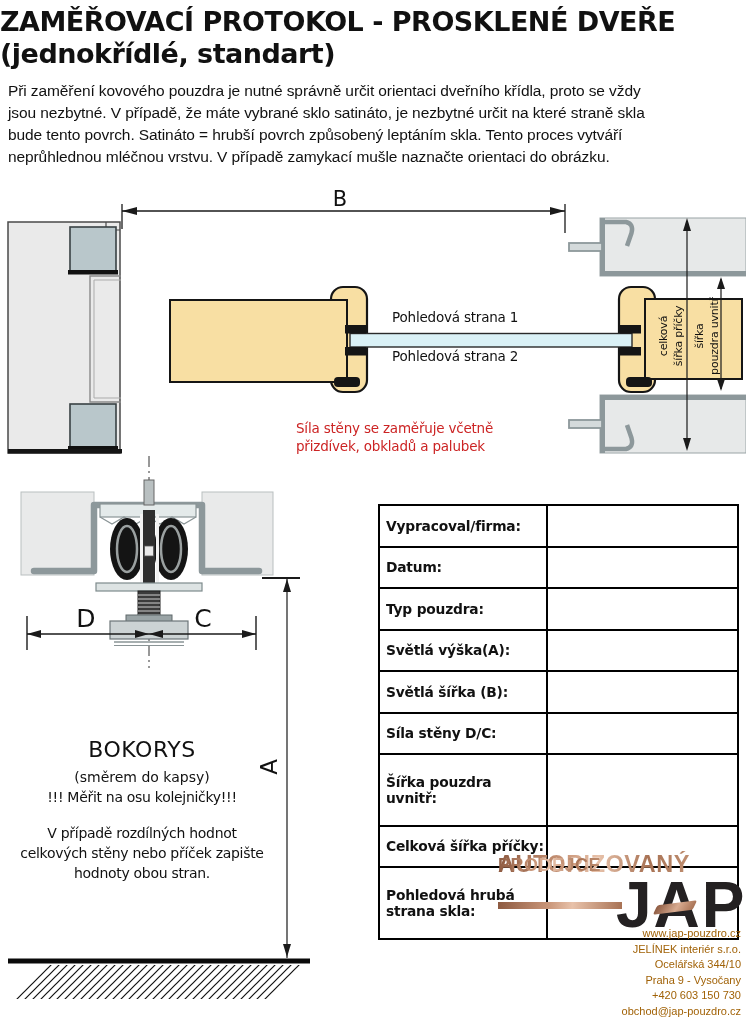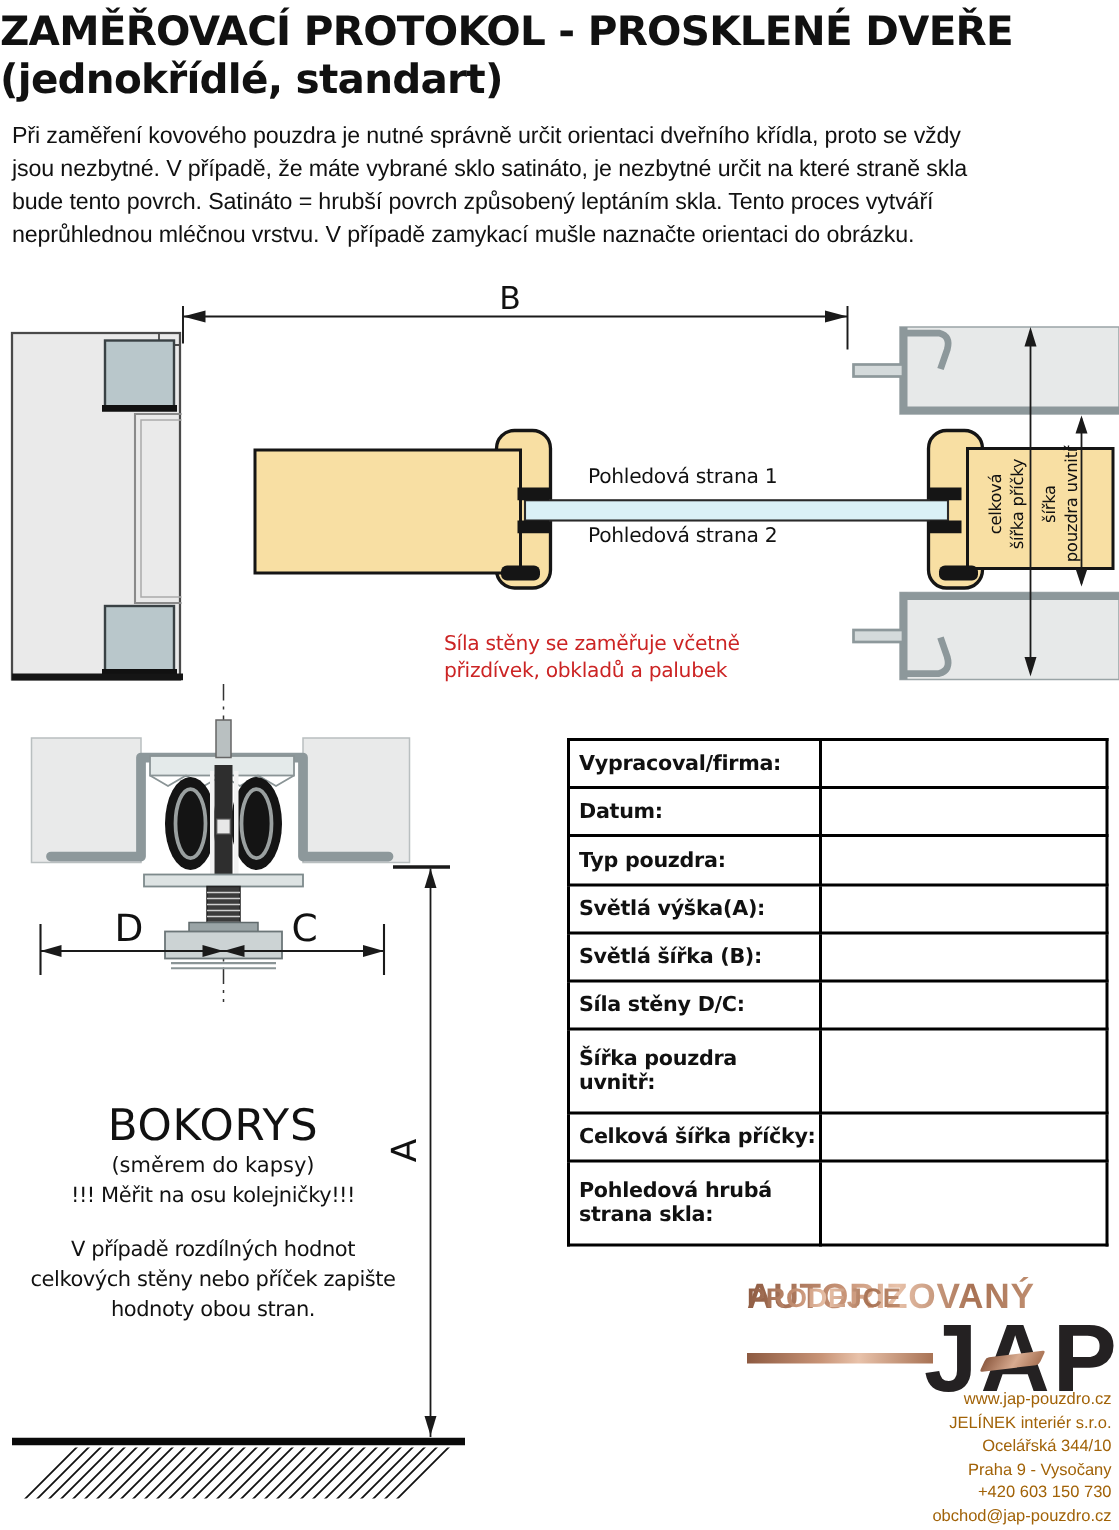--- a/index.html
+++ b/index.html
@@ -8,29 +8,29 @@
   #diagram-svg{position:absolute;left:0;top:0;width:746px;height:1020px;}
   .title{position:absolute;left:0;width:746px;text-align:left;font-weight:bold;
          font-size:27px;letter-spacing:-0.5px;white-space:nowrap;}
   #title1{top:6px;}
   #title2{top:38px;}
   .intro{position:absolute;left:8px;top:80px;width:738px;
          font-family:"Liberation Sans",sans-serif;font-size:15.5px;line-height:22px;
          letter-spacing:-0.1px;}
   .intro div{white-space:nowrap;}
   
-  #form-table{position:absolute;left:378px;top:492px;width:361px;height:339px;
+  #form-table{position:absolute;left:378px;top:504px;width:361px;height:436px;
               border-collapse:collapse;table-layout:fixed;}
   #form-table td{border:2.6px solid #000;vertical-align:middle;}
   #form-table td.lbl{width:158px;font-weight:bold;font-size:13.8px;line-height:16px;
                      padding:2px 2px 2px 6px;letter-spacing:-0.2px;}
   #form-table td.val{background:#fff;}
   
   #bokorys-block{position:absolute;left:8px;top:733px;width:268px;text-align:center;}
-  #bokorys-title{font-size:29px;letter-spacing:0.5px;line-height:34px;}
+  #bokorys-title{font-size:22px;letter-spacing:0.5px;line-height:34px;}
   #bokorys-sub1{font-size:14px;line-height:20px;}
   #bokorys-sub2{font-size:14px;line-height:20px;letter-spacing:-0.3px;}
   #bokorys-note{margin-top:16px;font-size:14px;line-height:20px;letter-spacing:-0.3px;}
   
   .copper-text{font-family:"Liberation Sans",sans-serif;font-weight:bold;
                color:#b5826b;letter-spacing:0.5px;
                background:linear-gradient(94deg,#8d5a41 0%,#c89477 34%,#e8c2aa 52%,#a87254 78%,#c08f71 100%);
                -webkit-background-clip:text;background-clip:text;}
   @supports (-webkit-background-clip:text){.copper-text{color:transparent;}}
   #authorized1{position:absolute;left:498px;top:851px;font-size:23.5px;}

